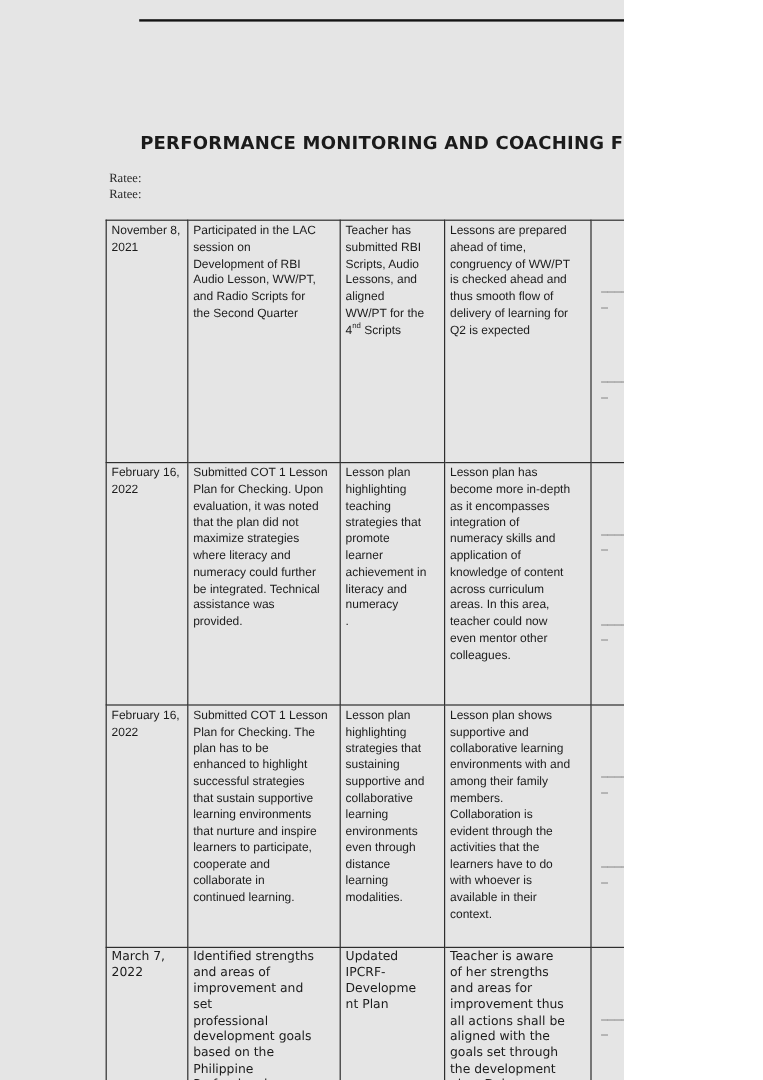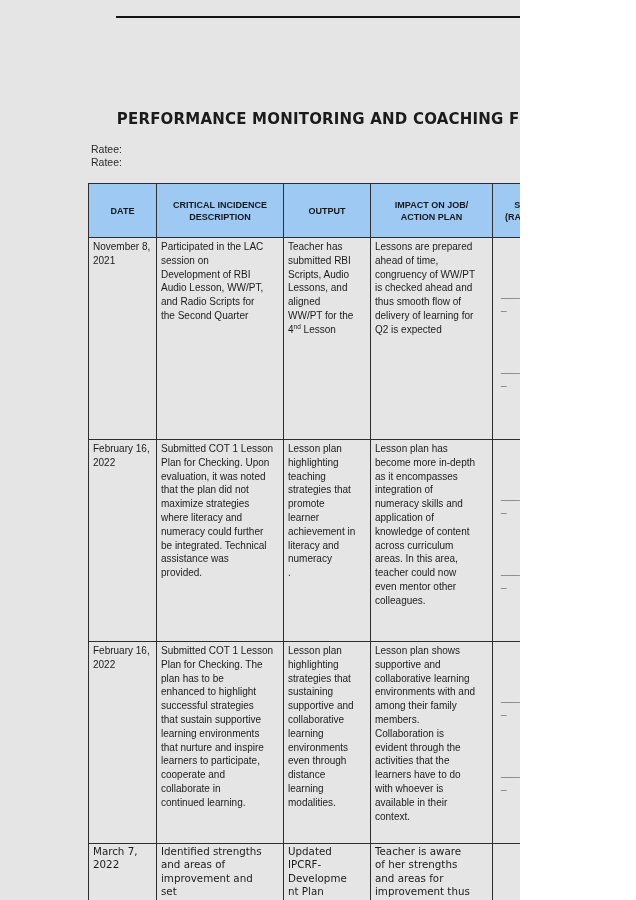--- a/index.html
+++ b/index.html
@@ -10,21 +10,21 @@
   }
   .page{position:relative;width:520px;height:900px;overflow:hidden;background:#e5e5e5;}
   .top-rule{position:absolute;left:116px;top:16px;width:436px;height:2px;background:#141414;}
   .doc-title{
     position:absolute;left:83px;top:110px;width:510px;text-align:center;
     font-family:"DejaVu Sans",sans-serif;font-weight:bold;font-size:15px;letter-spacing:.2px;
     white-space:nowrap;
   }
   .ratee-block{
     position:absolute;left:91px;top:143px;
-    font-family:Liberation Sans, sans-serif;font-size:10.5px;line-height:13px;color:#2a2a2a;
+    font-family:Liberation Serif, serif;font-size:10.5px;line-height:13px;color:#2a2a2a;
   }
   table.monitoring{
     position:absolute;left:88px;top:183px;width:500px;
     border-collapse:collapse;table-layout:fixed;
   }
   table.monitoring th, table.monitoring td{
     border:1px solid var(--border,#2e2e2e);
     vertical-align:top;overflow:hidden;
     white-space:pre-line;
   }
@@ -62,46 +62,36 @@
   <table class="monitoring">
     <colgroup>
       <col style="width:68px">
         <col style="width:127px">
         <col style="width:87px">
         <col style="width:122px">
         <col style="width:96px">
     </colgroup>
 
     <tbody>
-        <tr style="height:54px">
-      <th>DATE</th>
-      <th>CRITICAL INCIDENCE
-DESCRIPTION</th>
-      <th>OUTPUT</th>
-      <th>IMPACT ON JOB/
-ACTION PLAN</th>
-      <th>SIGNATURE
-(RATER/ RATEE)</th>
-    </tr>
 
     <tr style="height:115px">
       <td class="body-cell">November 8, 2021</td>
       <td class="body-cell">Participated in the LAC
 session on
 Development of RBI
 Audio Lesson, WW/PT,
 and Radio Scripts for
 the Second Quarter</td>
       <td class="body-cell"><span>Teacher has
 submitted RBI
 Scripts, Audio
 Lessons, and
 aligned
 WW/PT for the
-4</span><sup>nd</sup><span> Lesson</span></td>
+4</span><sup>nd</sup><span> Scripts</span></td>
       <td class="body-cell">Lessons are prepared
 ahead of time,
 congruency of WW/PT
 is checked ahead and
 thus smooth flow of
 delivery of learning for
 Q2 is expected</td>
       <td class="sig-cell">
         <div class="sig-block">____________
 _</div>

